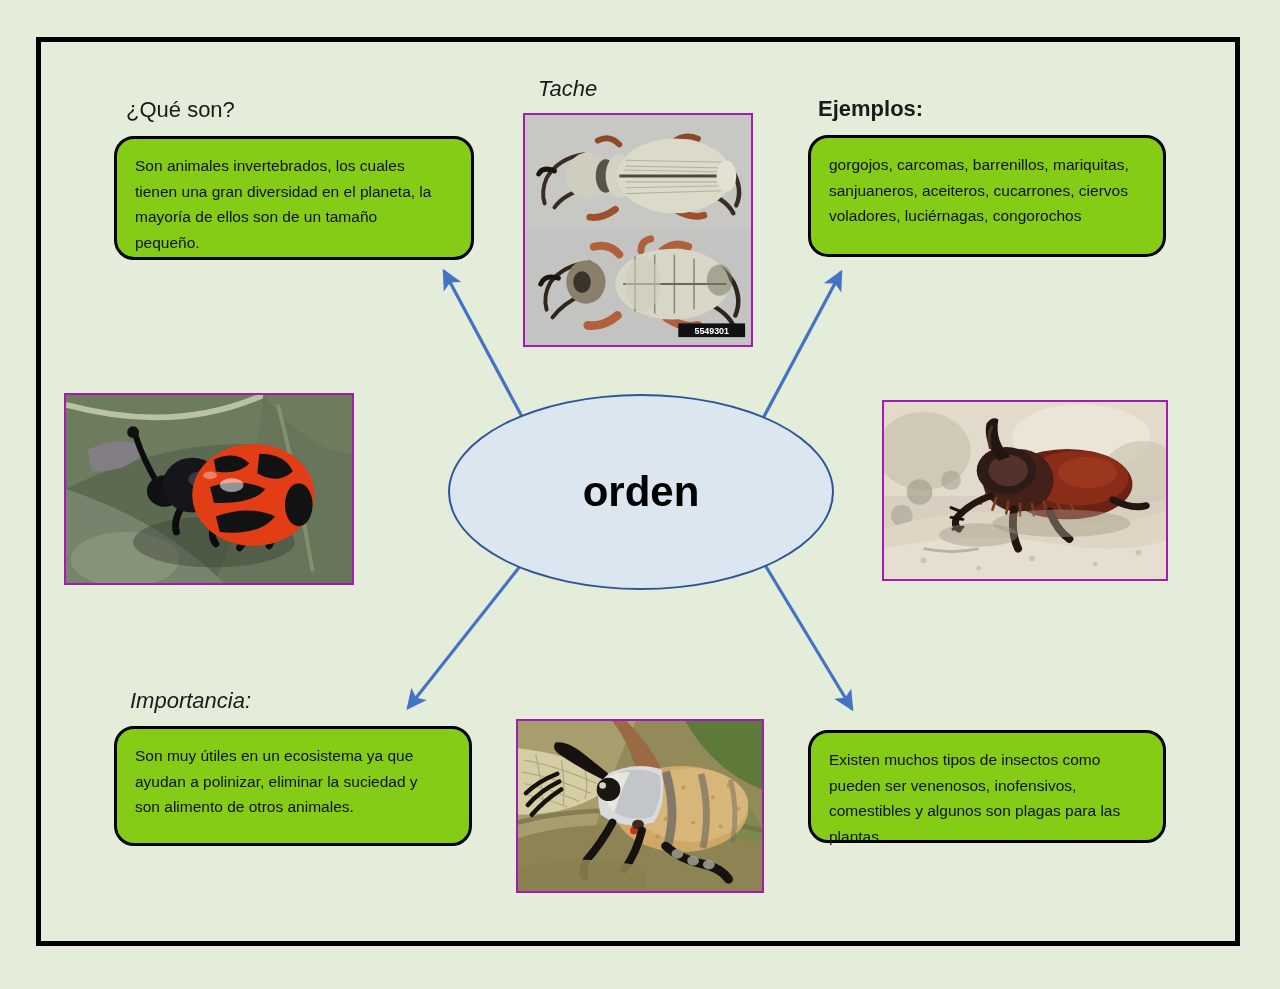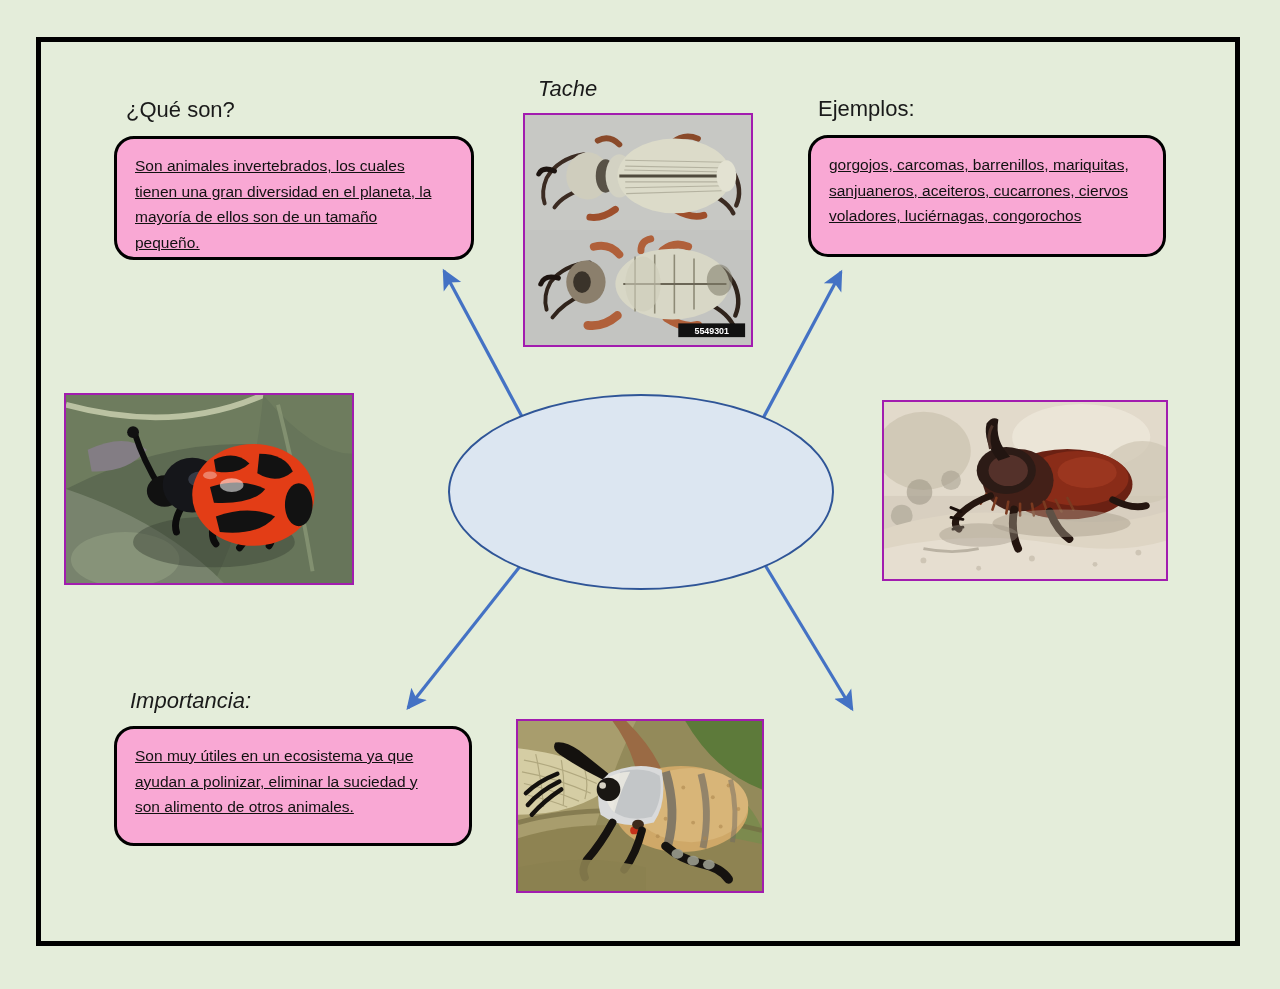--- a/index.html
+++ b/index.html
@@ -47,35 +47,34 @@
   
   .heading {
     position: absolute;
     font-size: 22px;
     color: #1a1a1a;
     white-space: nowrap;
     letter-spacing: 0px;
   }
   #h-que    { left: 126px; top: 97px; }
   #h-tache  { left: 538px; top: 76px; font-style: italic; }
-  #h-ejem   { left: 818px; top: 96px; }
+  #h-ejem   { left: 818px; top: 96px; font-weight: bold; }
   #h-import { left: 130px; top: 688px; font-style: italic; }
 
   
   .callout {
     position: absolute;
-    background: #f9a8d4;
+    background: #84cc16;
     border: 3.5px solid #000000;
     border-radius: 20px;
     box-sizing: border-box;
     padding: 14px 31px 10px 18px;
     font-size: 15.5px;
     line-height: 1.65;
     color: #111111;
-    text-decoration: underline;
   }
   #box-que    { left: 114px; top: 136px; width: 360px; height: 124px; }
   #box-ejem   { left: 808px; top: 135px; width: 358px; height: 122px; }
   #box-import { left: 114px; top: 726px; width: 358px; height: 120px; }
   #box-exist  { left: 808px; top: 730px; width: 358px; height: 113px; }
 
   .callout p { margin: 0; }
 
   
   .ellipse {
@@ -146,22 +145,26 @@
   </div>
 
   <div class="callout" id="box-import">
     <p>Son muy útiles en un ecosistema ya que ayudan a polinizar, eliminar la suciedad y son alimento de otros animales.</p>
   </div>
 
   <div class="callout" id="box-ejem">
     <p>gorgojos, carcomas, barrenillos, mariquitas, sanjuaneros, aceiteros, cucarrones, ciervos voladores, luciérnagas, congorochos</p>
   </div>
 
+  <div class="callout" id="box-exist">
+    <p>Existen muchos tipos de insectos como pueden ser venenosos, inofensivos, comestibles y algunos son plagas para las plantas.</p>
+  </div>
 
   <div class="ellipse">
+    <div class="line">orden</div>
   </div>
 
   <div class="pic" id="pic-tache">
     <svg viewBox="0 0 230 234" preserveAspectRatio="none" xmlns="http://www.w3.org/2000/svg">
       <rect x="0" y="0" width="230" height="234" fill="#c9c9c6"></rect>
       <rect x="0" y="0" width="230" height="117" fill="#c7c8c4"></rect>
       <rect x="0" y="117" width="230" height="117" fill="#c3c4c1"></rect>
 
       <g>
 

